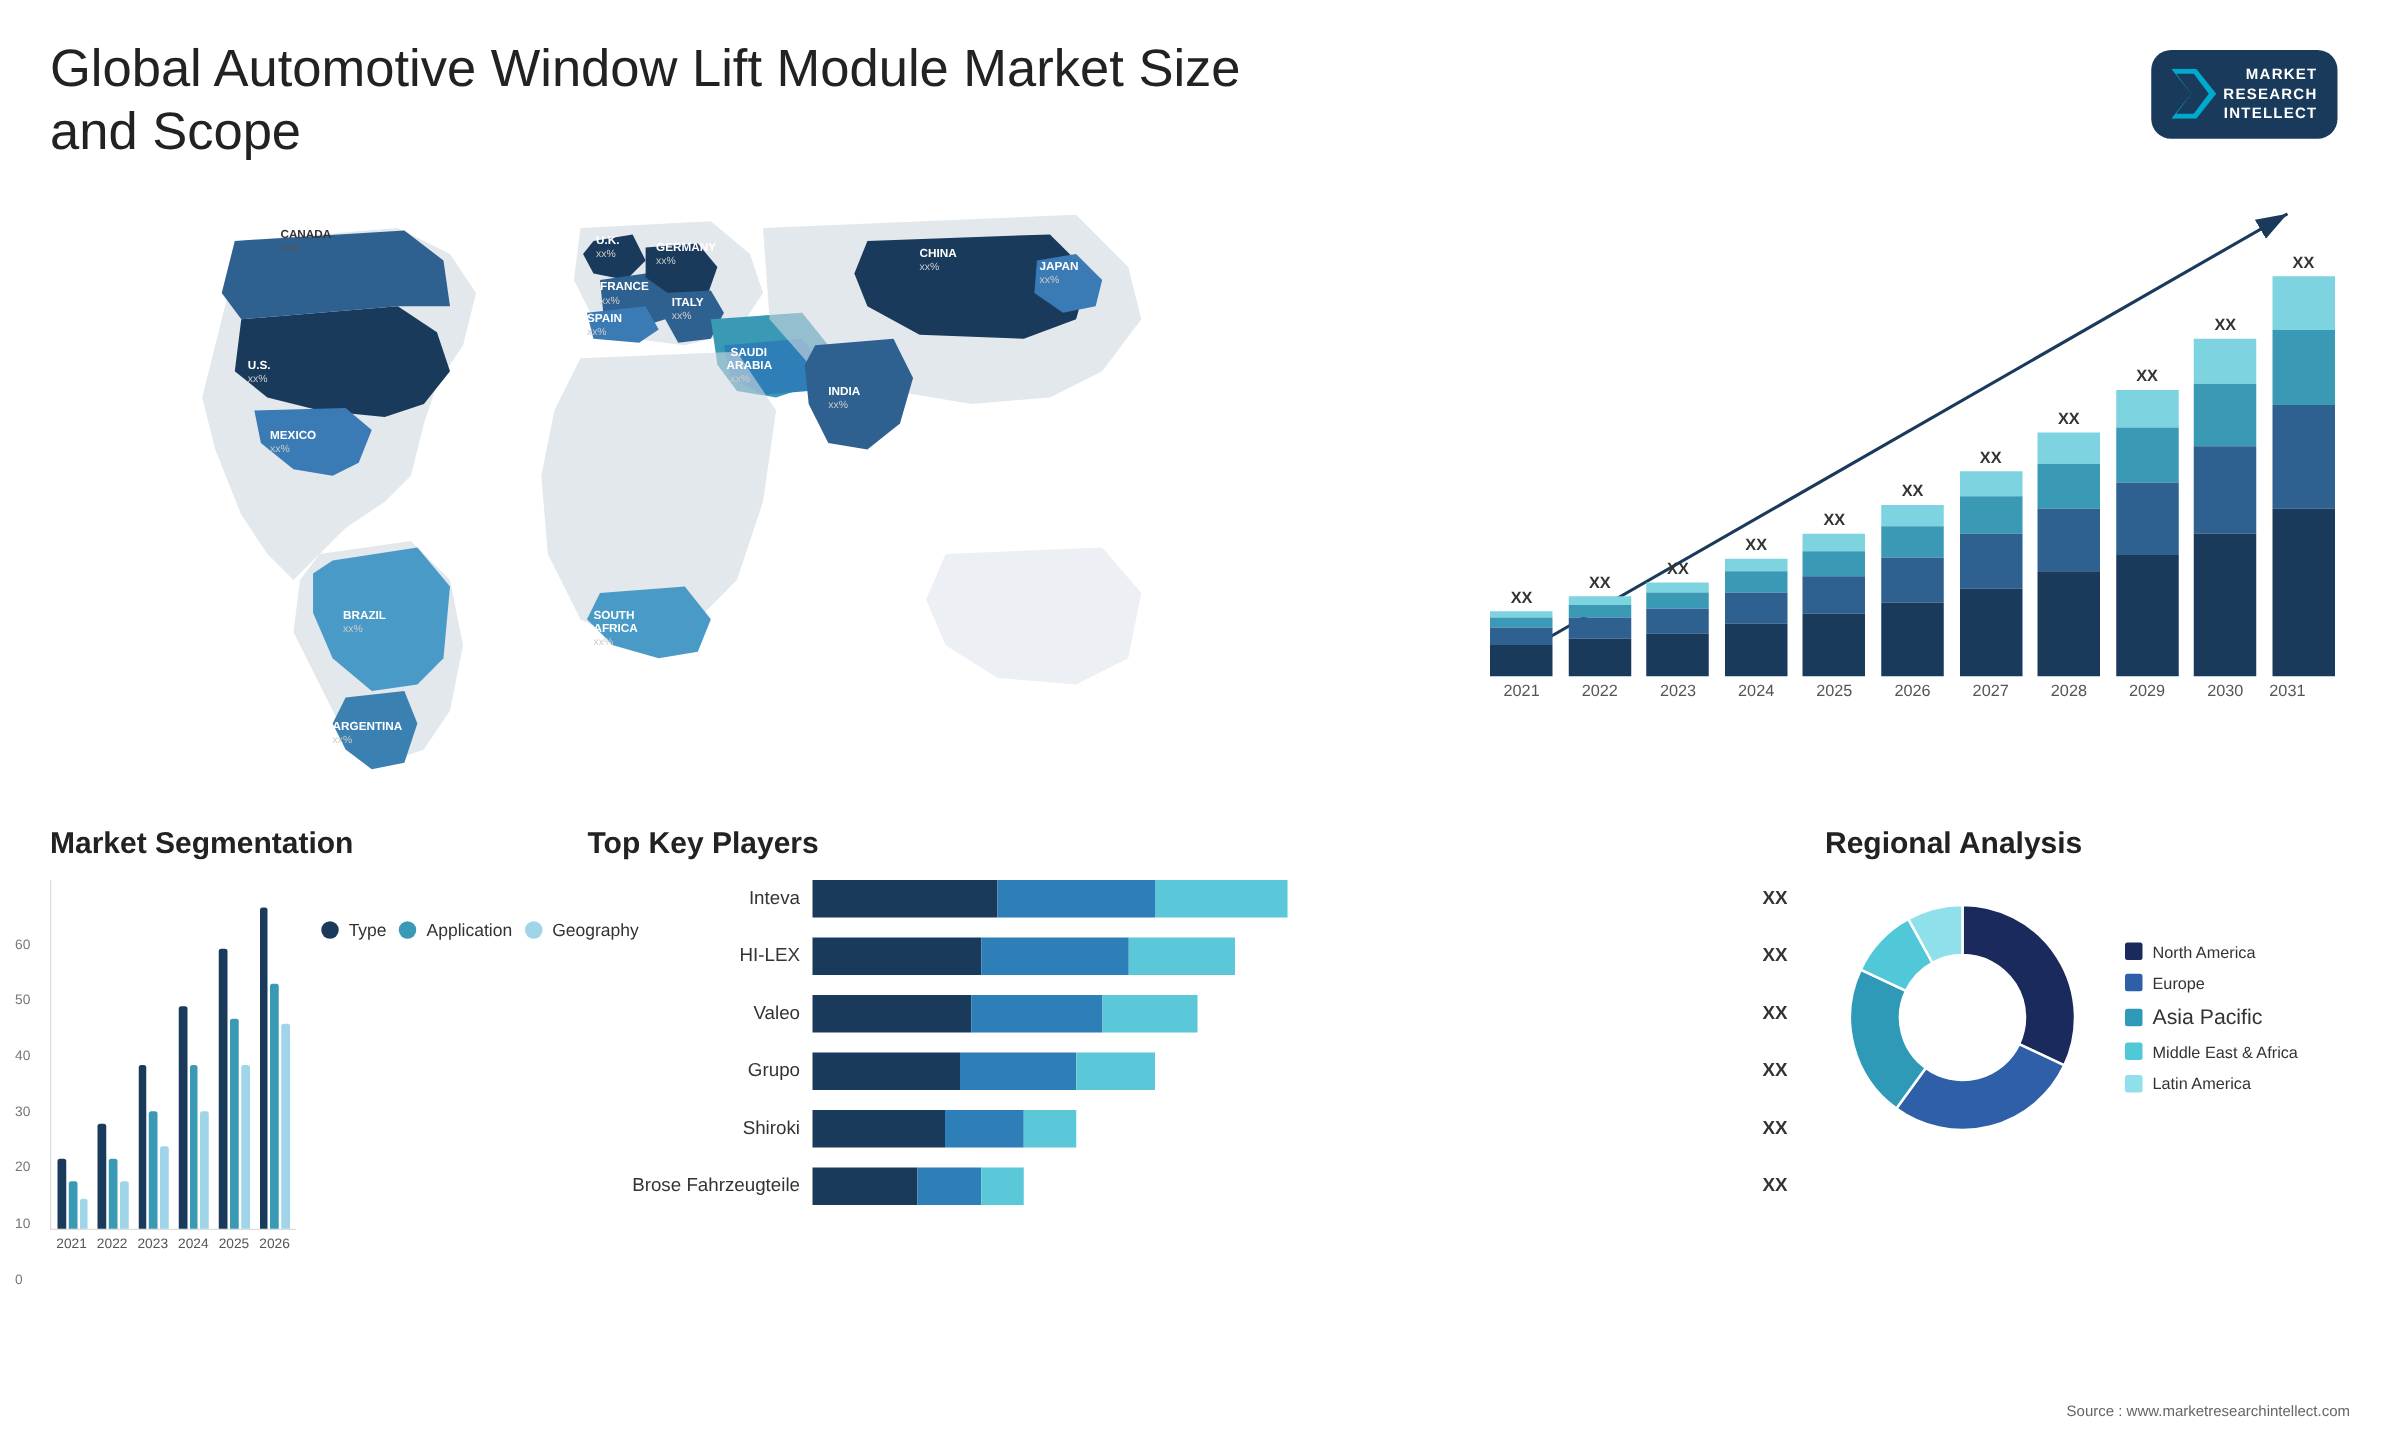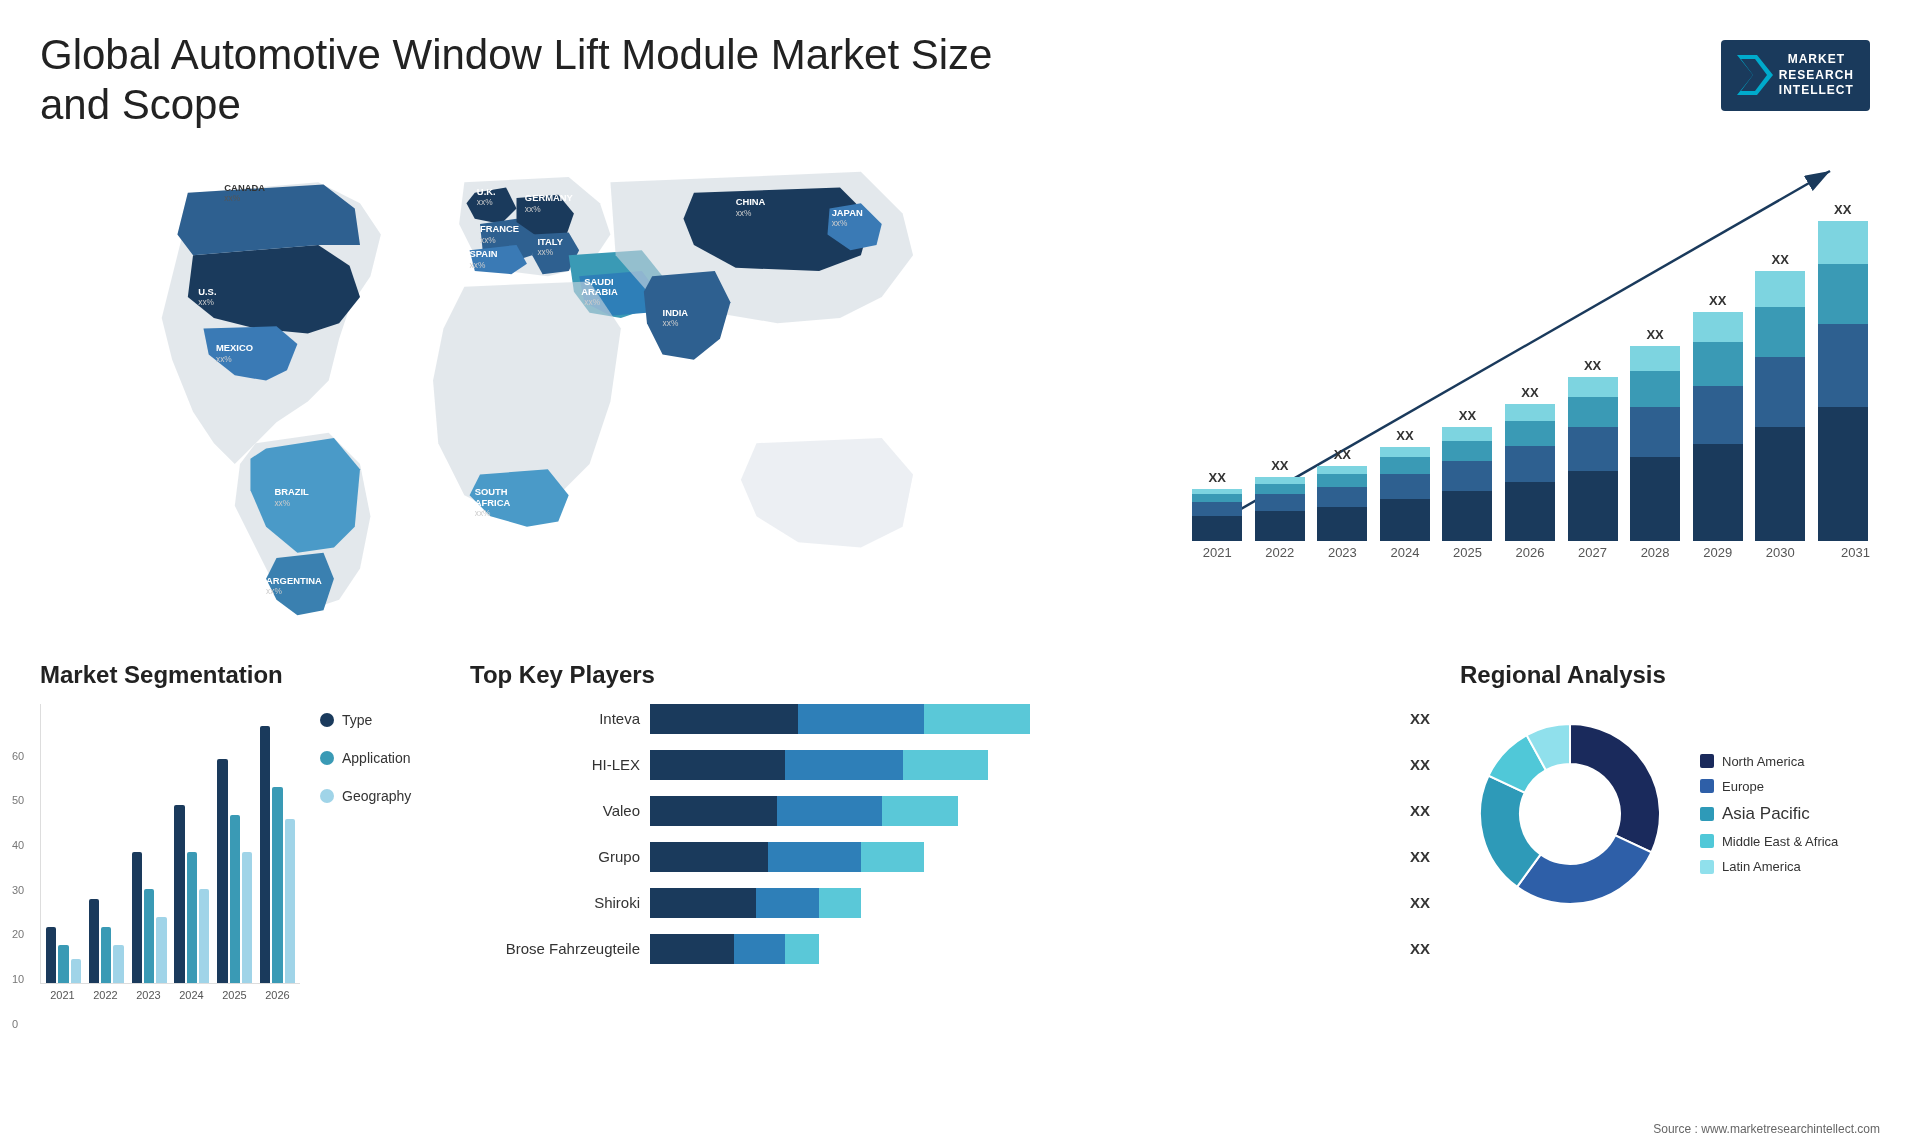--- a/index.html
+++ b/index.html
@@ -35,22 +35,22 @@
     .logo-area {
       display: flex;
       flex-direction: column;
       align-items: center;
       padding: 10px;
     }
     .logo-box {
       background: #1a3a5c;
       color: white;
       padding: 12px 16px;
-      text-align: center;
-      border-radius: 4px;
+      text-align: right;
+      border-radius: 16px;
     }
     .logo-text {
       font-size: 11px;
       font-weight: bold;
       line-height: 1.3;
       letter-spacing: 1px;
     }
 
     
     .top-section {
@@ -106,23 +106,23 @@
       position: relative;
     }
     .seg-years {
       display: flex;
       gap: 8px;
       padding: 0 5px;
       margin-top: 5px;
     }
     .seg-legend {
       display: flex;
-      flex-direction: column;
-      gap: 22px;
-      margin-top: 8px;
+      flex-direction: row;
+      gap: 10px;
+      margin-top: 32px;
     }
 
     
     .players-section {
       flex: 1;
     }
     .players-bars {
       margin-top: 10px;
     }
 
@@ -381,21 +381,21 @@
         <div style="flex: 1 1 0%; text-align: center; font-size: 13px; color: rgb(85, 85, 85);">2021</div>
             <div style="flex: 1 1 0%; text-align: center; font-size: 13px; color: rgb(85, 85, 85);">2022</div>
             <div style="flex: 1 1 0%; text-align: center; font-size: 13px; color: rgb(85, 85, 85);">2023</div>
             <div style="flex: 1 1 0%; text-align: center; font-size: 13px; color: rgb(85, 85, 85);">2024</div>
             <div style="flex: 1 1 0%; text-align: center; font-size: 13px; color: rgb(85, 85, 85);">2025</div>
             <div style="flex: 1 1 0%; text-align: center; font-size: 13px; color: rgb(85, 85, 85);">2026</div>
             <div style="flex: 1 1 0%; text-align: center; font-size: 13px; color: rgb(85, 85, 85);">2027</div>
             <div style="flex: 1 1 0%; text-align: center; font-size: 13px; color: rgb(85, 85, 85);">2028</div>
             <div style="flex: 1 1 0%; text-align: center; font-size: 13px; color: rgb(85, 85, 85);">2029</div>
             <div style="flex: 1 1 0%; text-align: center; font-size: 13px; color: rgb(85, 85, 85);">2030</div>
-            <div style="flex: 1 1 0%; text-align: right; font-size: 13px; color: rgb(85, 85, 85);">2031</div>
+            <div style="flex: 1 1 0%; text-align: left; font-size: 13px; color: rgb(85, 85, 85);">2031</div>
           </div>
       </div>
     </div>
   </div>
 
   <div class="bottom-section">
 
     <div class="segmentation-section">
       <div class="section-title">Market Segmentation</div>
       <div class="seg-chart-area">

